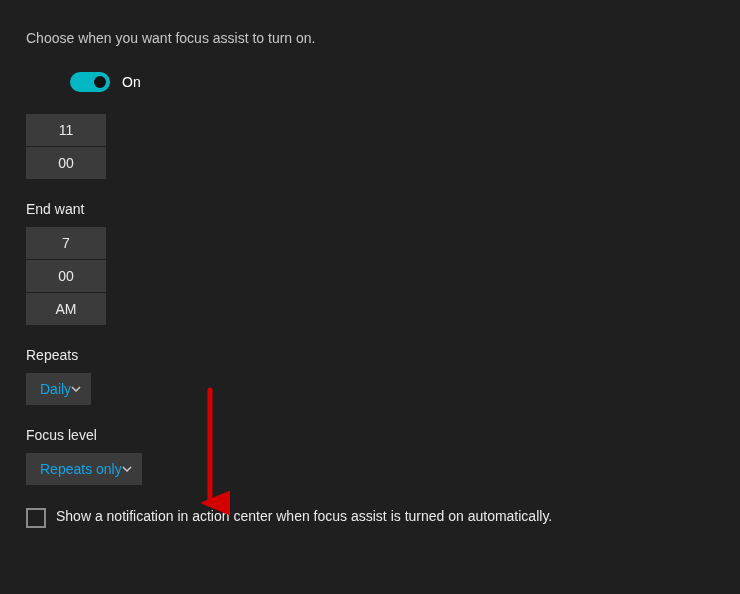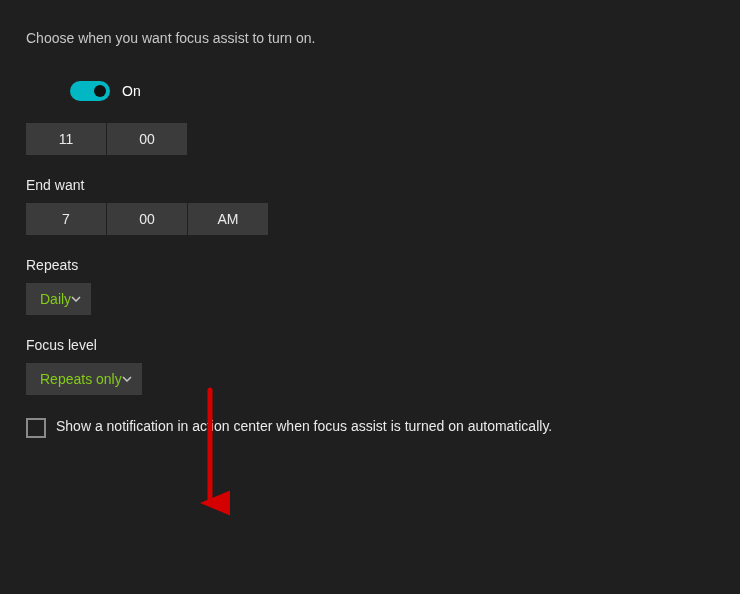--- a/index.html
+++ b/index.html
@@ -36,21 +36,21 @@
   }
   .breadcrumb-sep {
     color: #8a8a8a;
     display: flex;
     align-items: center;
   }
   .breadcrumb-sep svg { width: 10px; height: 16px; }
   .subtitle {
     color: #c7c7c7;
     font-size: 14px;
-    margin-bottom: 35px;
+    margin-bottom: 26px;
   }
   .toggle-row {
     display: flex;
     align-items: center;
     gap: 12px;
     margin-bottom: 22px;
     padding-left: 44px;
   }
   .toggle {
     width: 40px;
@@ -69,41 +69,41 @@
     top: 4px;
     right: 4px;
   }
   .toggle-label { font-size: 14px; color: #fff; }
   .field-group { margin-bottom: 22px; }
   .field-label {
     font-size: 14px;
     color: #eaeaea;
     margin-bottom: 10px;
   }
-  .time-row { display: flex; gap: 1px; }
+  .time-row { display: flex; gap: 1px; flex-direction: column; }
   .time-cell {
     width: 80px;
     height: 32px;
     background: #3b3b3b;
     display: flex;
     align-items: center;
     justify-content: center;
     font-size: 14px;
     color: #eaeaea;
     cursor: pointer;
   }
   .dropdown {
     height: 32px;
     background: #3b3b3b;
     display: inline-flex;
     align-items: center;
     padding: 0 10px 0 14px;
     gap: 0;
     font-size: 14px;
-    color: #84cc16;
+    color: #0ea5e9;
     cursor: pointer;
   }
   .dropdown.narrow { min-width: 60px; }
   .dropdown.wide { min-width: 110px; }
   .chevron { display: flex; align-items: center; }
   .chevron svg { width: 10px; height: 6px; }
   .checkbox-row {
     display: flex;
     align-items: flex-start;
     gap: 10px;

